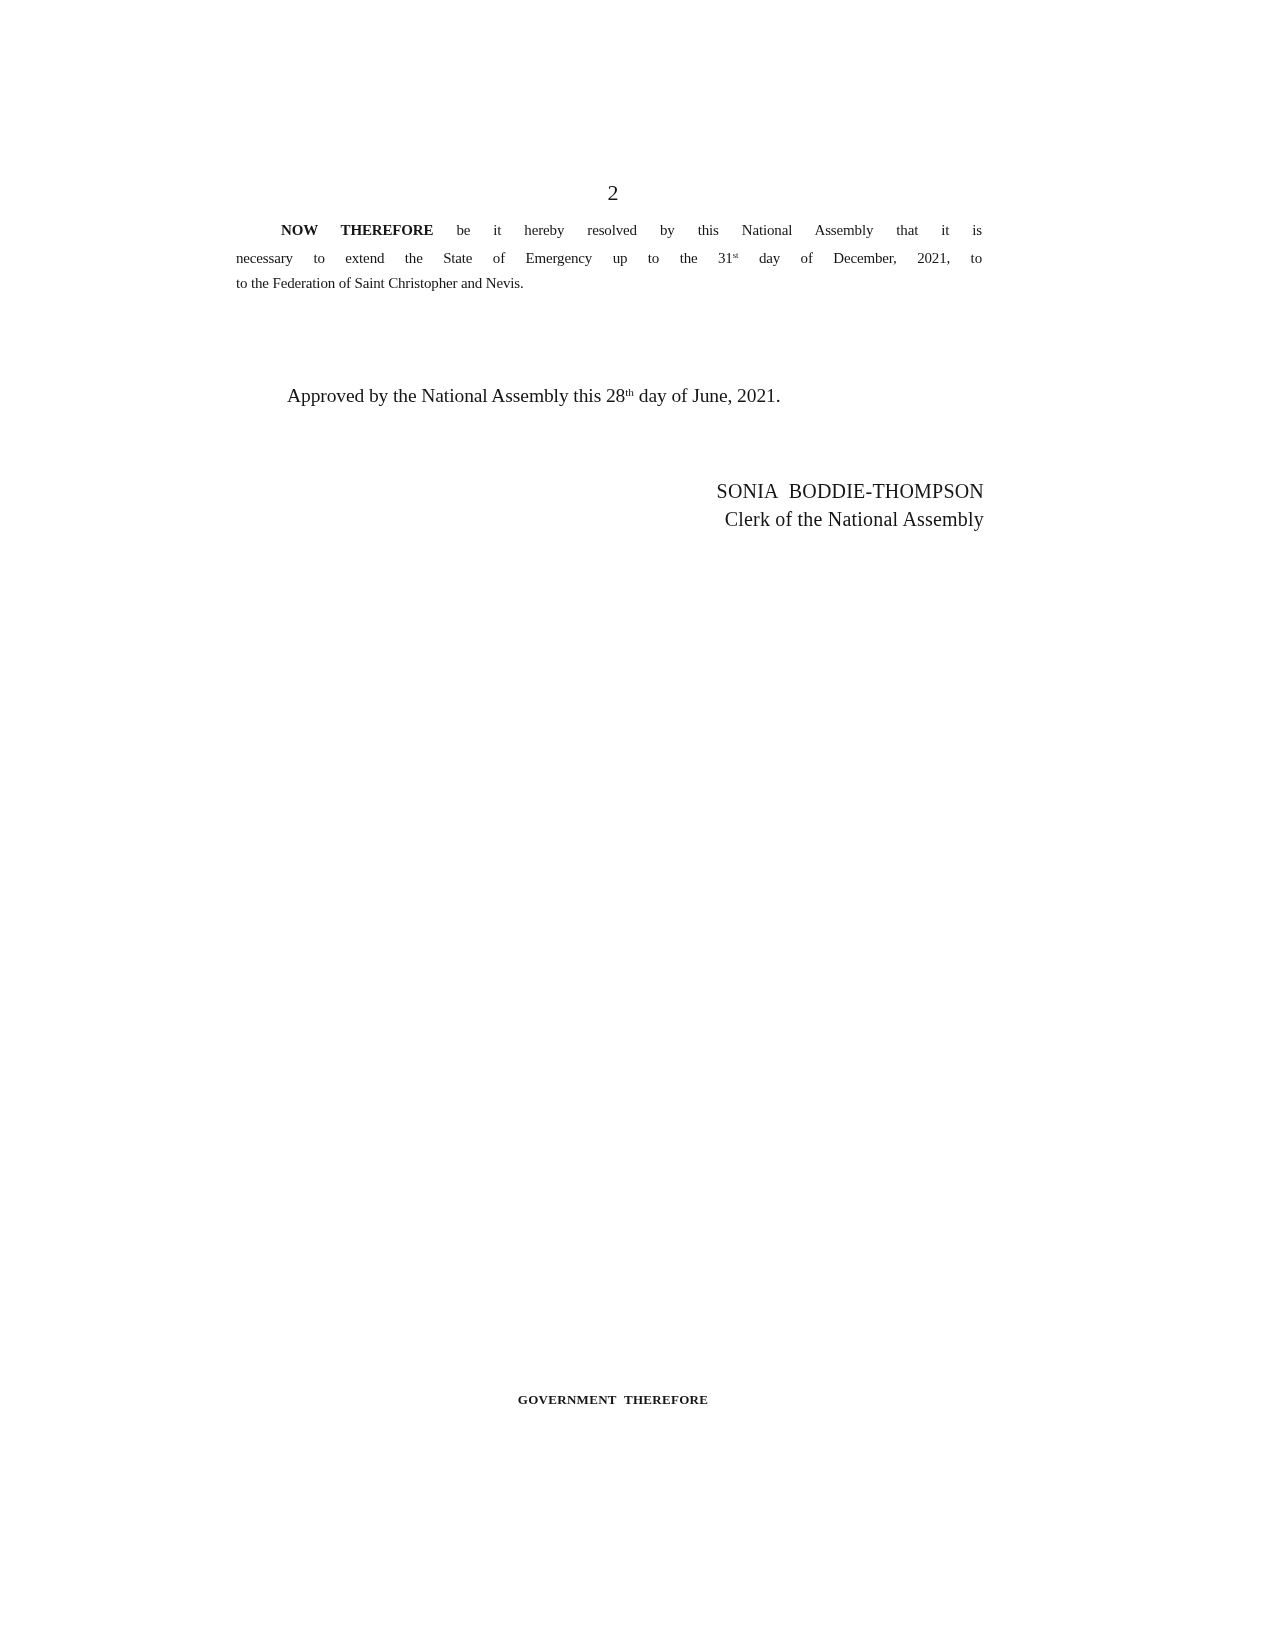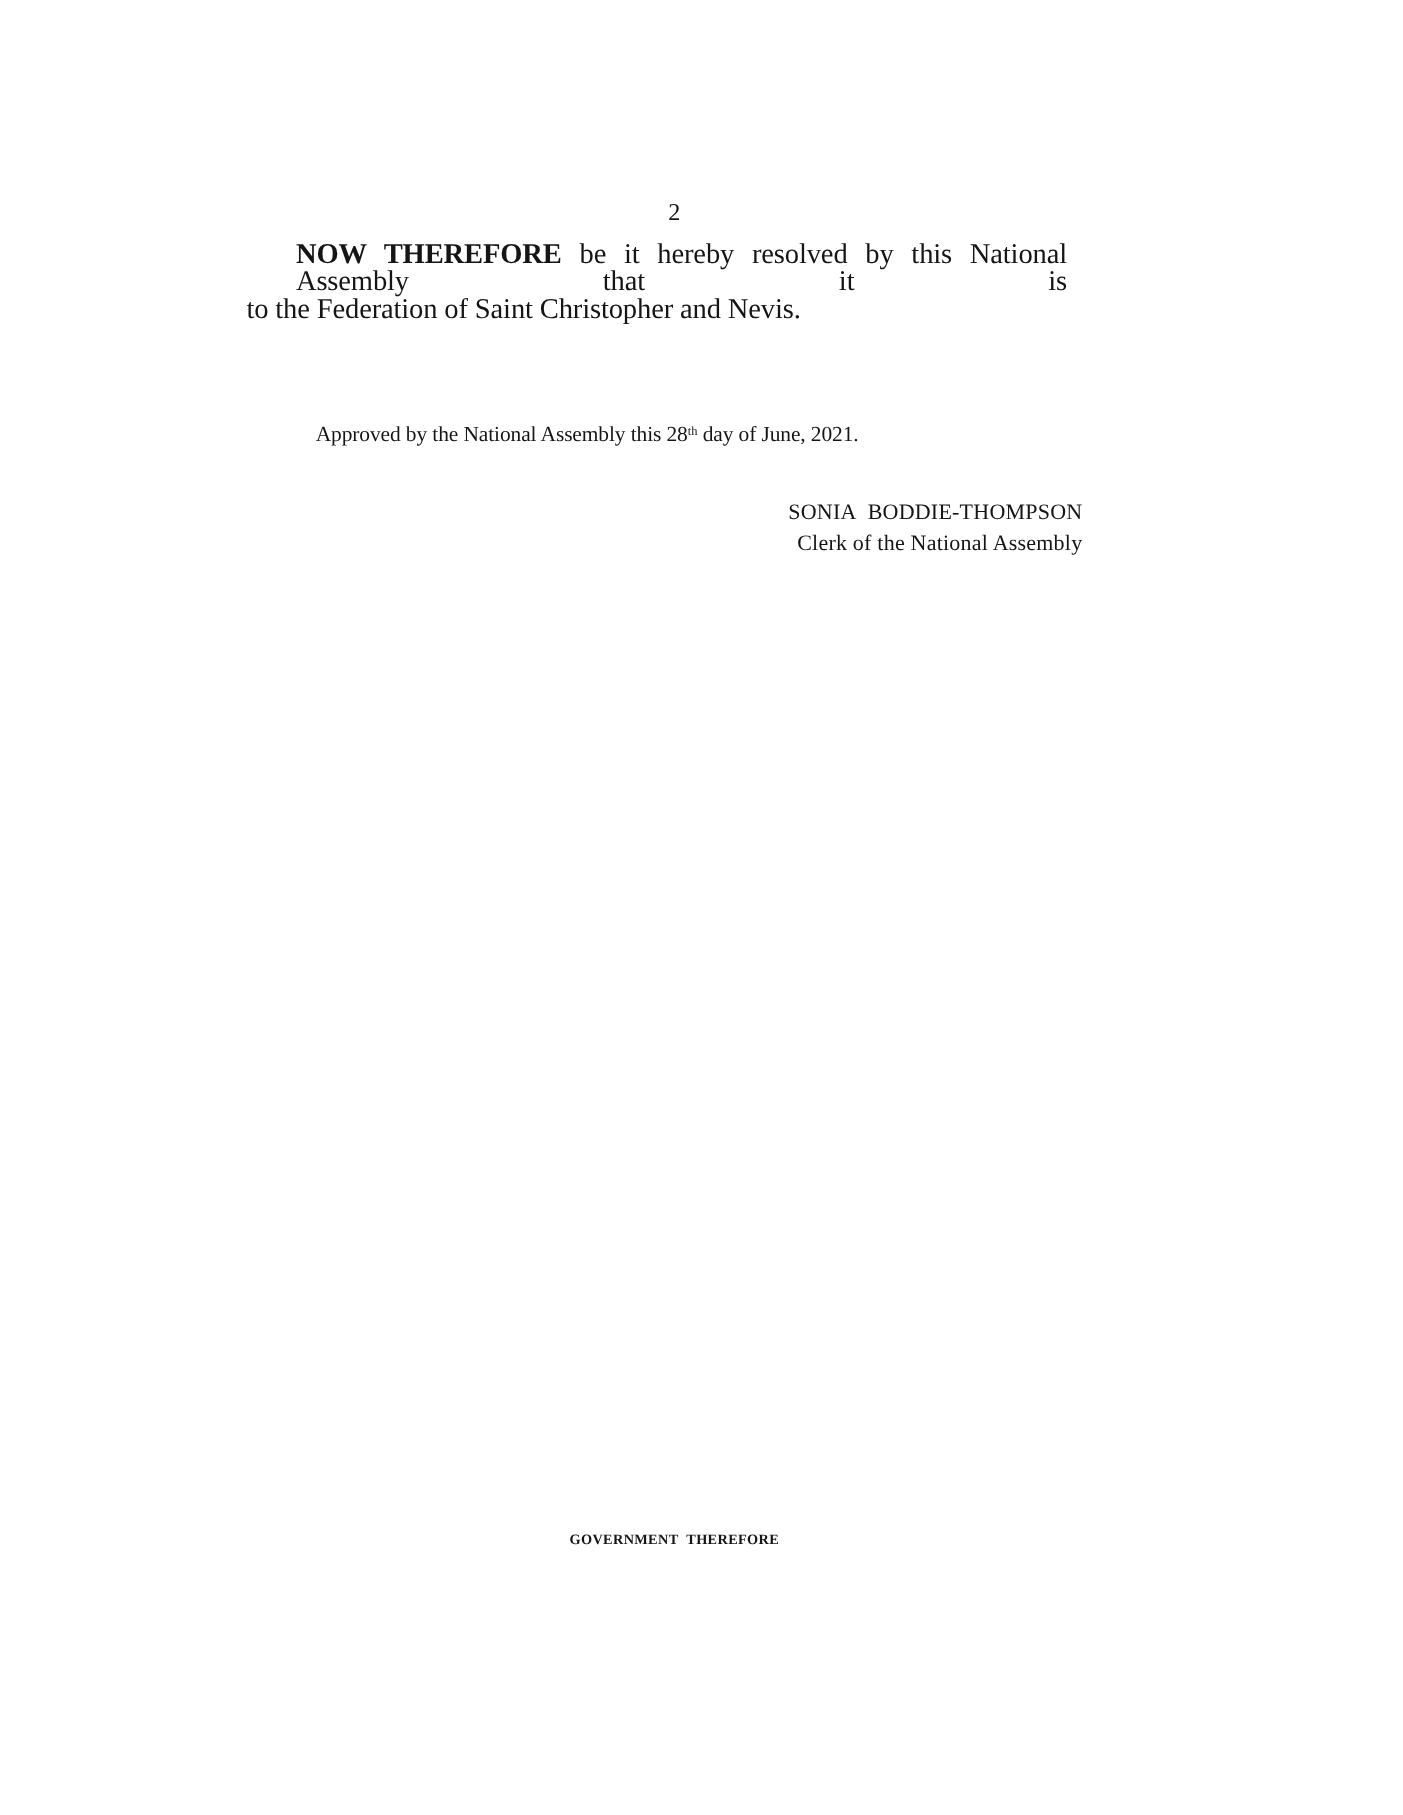--- a/index.html
+++ b/index.html
@@ -24,24 +24,24 @@
     position: absolute;
     left: 240px;
     width: 746px;
     top: 181px;
     text-align: center;
     font-size: 22px;
     line-height: 24px;
   }
   .paragraph {
     position: absolute;
-    left: 224px;
+    left: 236px;
     top: 218px;
     width: 746px;
-    font-size: 26px;
+    font-size: 15px;
     line-height: 25px;
     letter-spacing: -0.15px;
   }
   .pline {
     text-align: justify;
     text-align-last: justify;
   }
   .pline.indent { padding-left: 45px; }
   .pline.last { text-align-last: left; }
   .bold { font-weight: bold; }
@@ -64,20 +64,21 @@
     left: 240px;
     width: 744px;
     top: 452px;
     text-align: right;
     font-size: 20px;
     line-height: 28px;
   }
   .sig-name {
     word-spacing: 6px;
     letter-spacing: 0.2px;
+    margin-top: 25px;
   }
   .sig-title {
     letter-spacing: 0.2px;
   }
   .footer {
     position: absolute;
     left: 240px;
     width: 746px;
     top: 1392px;
     text-align: center;
@@ -91,20 +92,21 @@
 </style>
 </head>
 <body>
 
 <div class="page">
 
   <div class="page-number">2</div>
 
   <div class="paragraph">
     <div class="pline indent"><span class="bold">NOW THEREFORE</span><span> be it hereby resolved by this National Assembly that it is</span></div>
+    <div class="pline"><span>necessary to extend the State of Emergency up to the 31</span><span class="sup">st</span><span> day of December, 2021, to</span></div>
     <div class="pline last"><span>to the Federation of Saint Christopher and Nevis.</span></div>
   </div>
 
   <div class="approved-line"><span>Approved by the National Assembly this 28</span><span class="sup">th</span><span> day of June, 2021.</span></div>
 
   <div class="signature">
     <div class="sig-name">SONIA BODDIE-THOMPSON</div>
     <div class="sig-title">Clerk of the National Assembly</div>
   </div>
 

